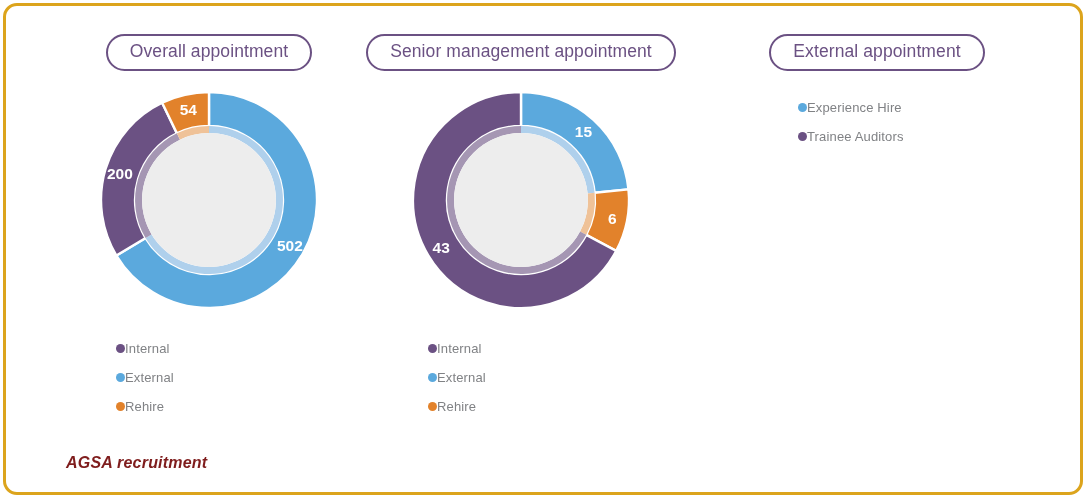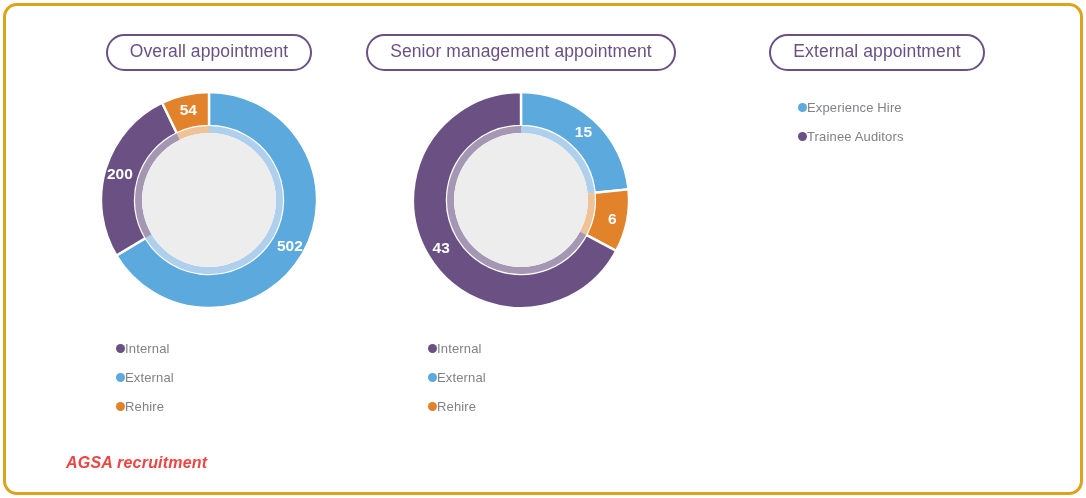--- a/index.html
+++ b/index.html
@@ -95,21 +95,21 @@
     color: #808285;
     font-size: 13px;
     letter-spacing: .15px;
     white-space: nowrap;
   }
 
   #footer-note {
     position: absolute;
     left: 60px;
     top: 448px;
-    color: #ef4444;
+    color: #7f1d1d;
     font-size: 16px;
     font-style: italic;
     font-weight: bold;
     letter-spacing: .2px;
     text-align: right;
   }
 </style>
 </head>
 <body>
 

